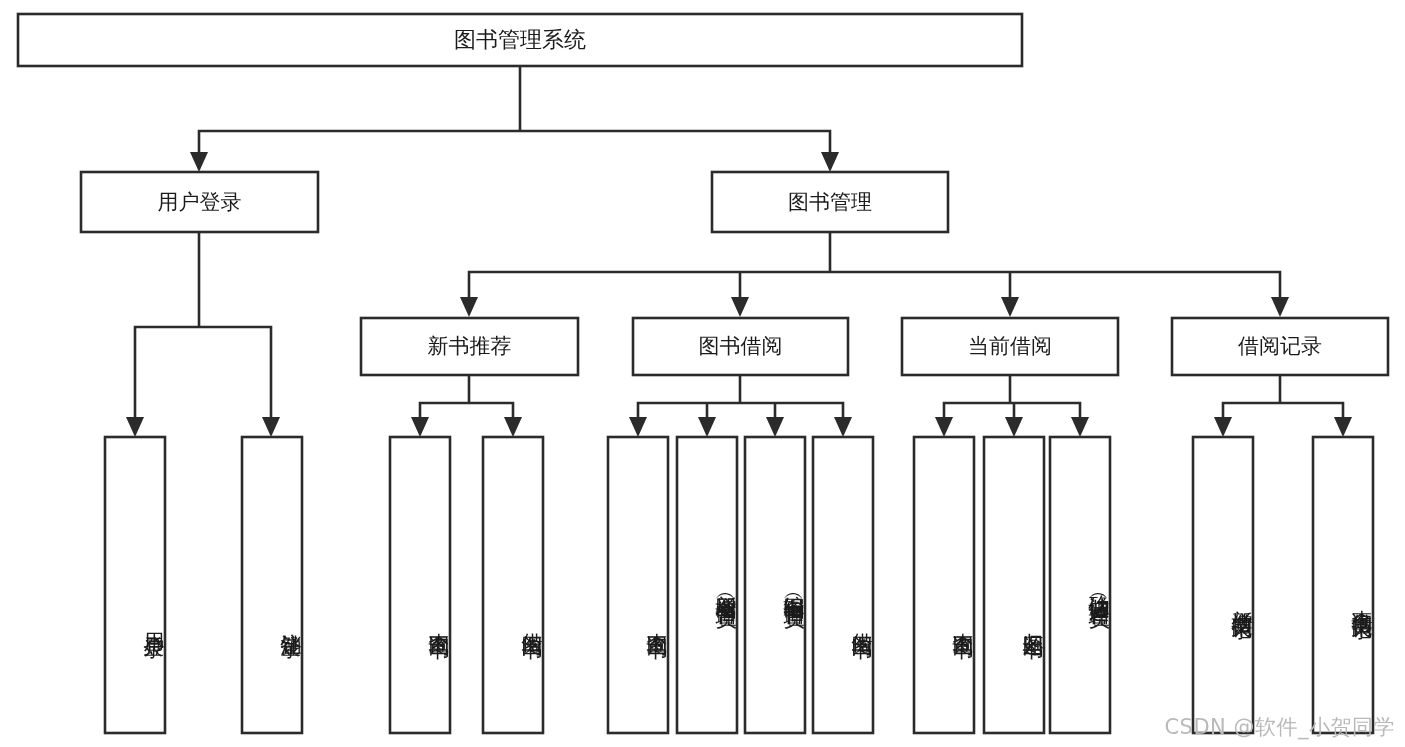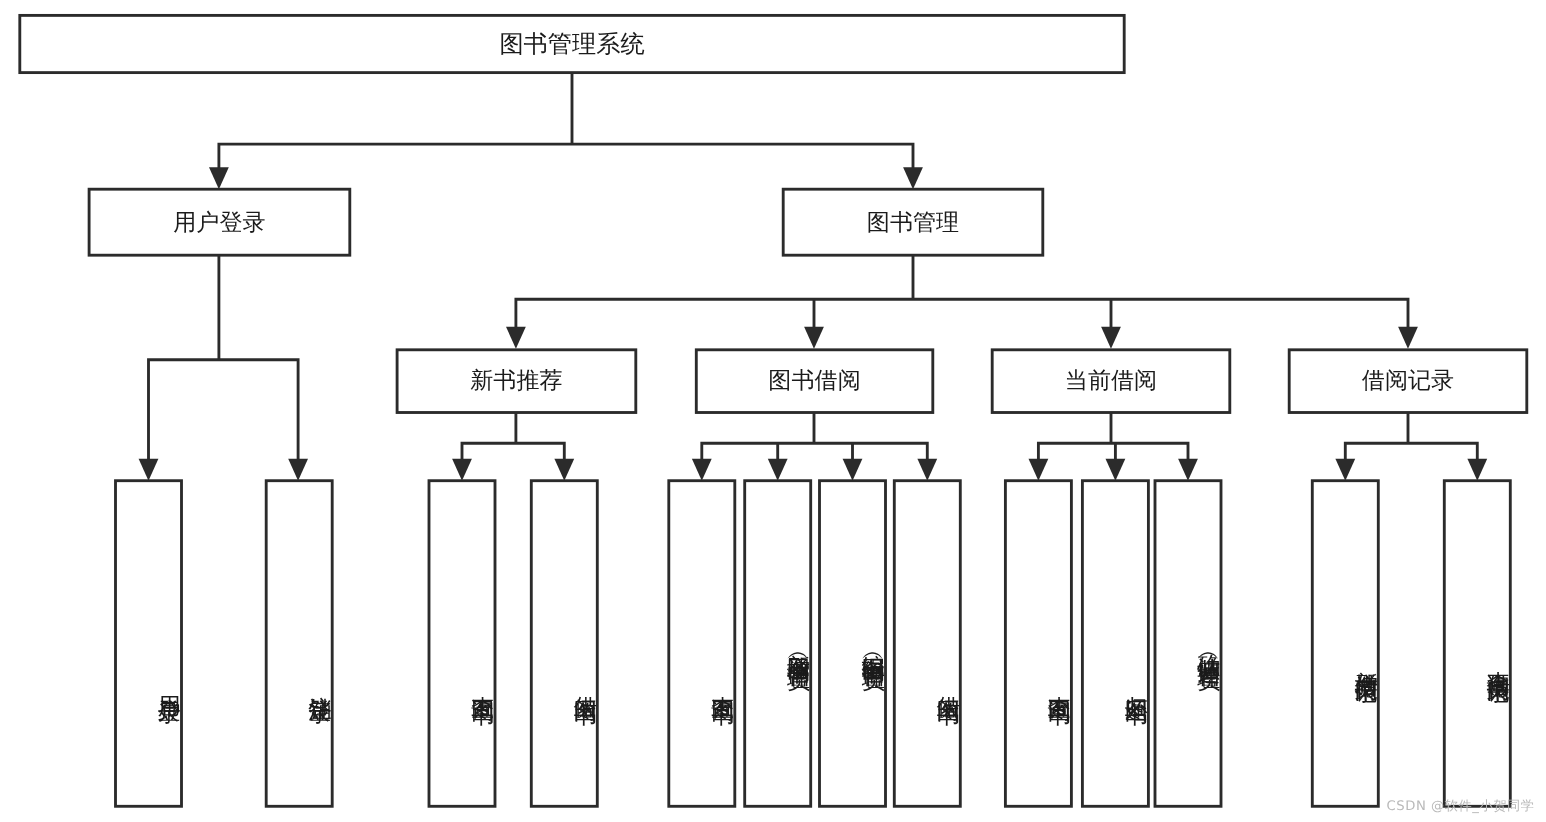--- a/index.html
+++ b/index.html
@@ -63,21 +63,21 @@
     color: #1b1b1b;
     letter-spacing: 2px;
     white-space: nowrap;
     pointer-events: none;
   }
   .watermark {
     position: absolute;
     right: 10px;
     bottom: 6px;
     font-family: "DejaVu Sans", "Liberation Sans", sans-serif;
-    font-size: 12px;
+    font-size: 21px;
     color: #b9b9b9;
     white-space: nowrap;
     letter-spacing: 0.5px;
   }
 </style>
 </head>
 <body>
 
 <div id="diagram-root">
 

